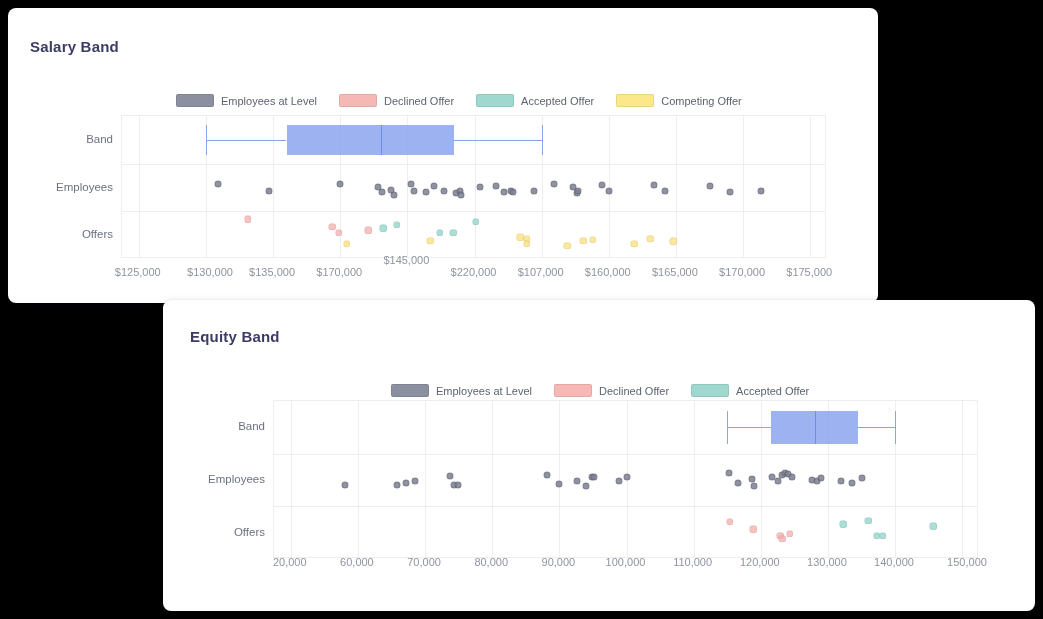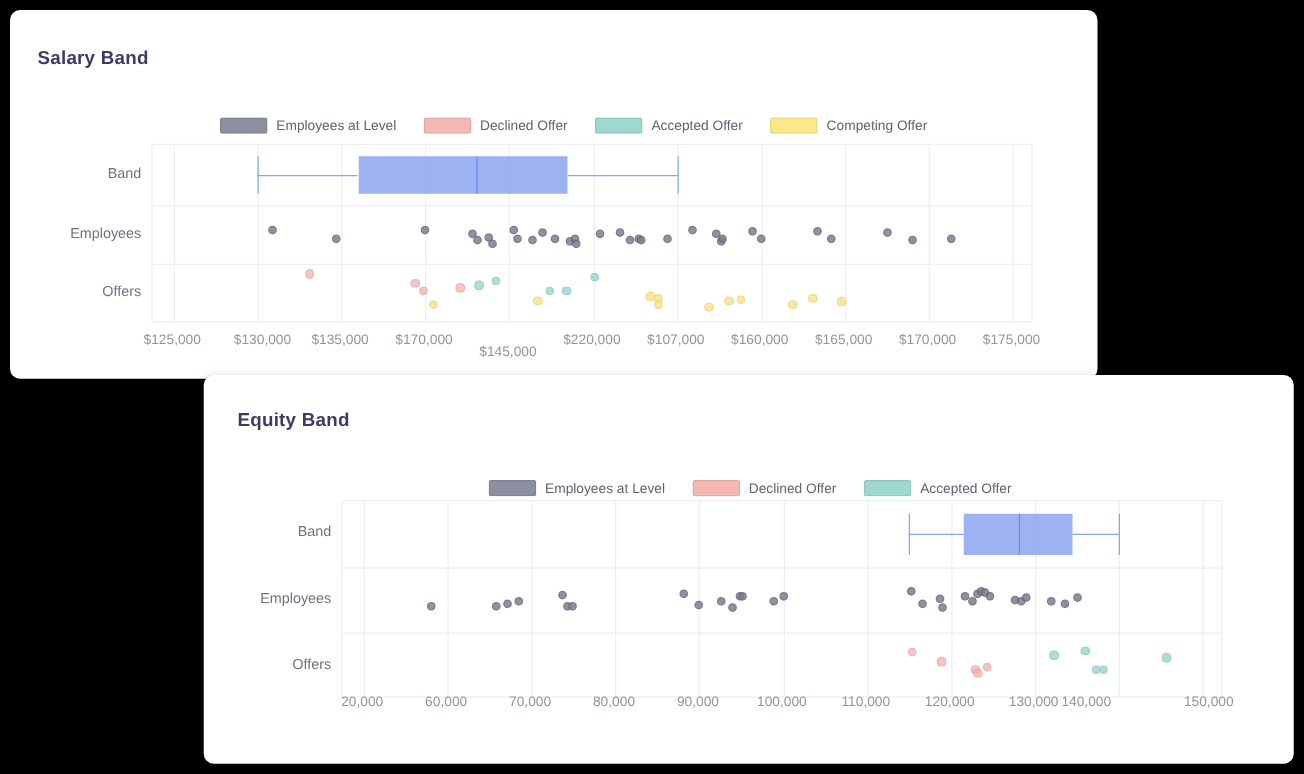--- a/index.html
+++ b/index.html
@@ -229,21 +229,21 @@
   <div id="ylabels-salary">
       <div class="ylabel" style="top: 130.952px; right: 765px; color: rgb(108, 114, 128);">Band</div>
       <div class="ylabel" style="top: 178.5px; right: 765px; color: rgb(108, 114, 128);">Employees</div>
       <div class="ylabel" style="top: 226.048px; right: 765px; color: rgb(108, 114, 128);">Offers</div>
     </div>
   <div id="xticks-salary">
       <div class="xtick" style="left: 129.786px; top: 258px; color: rgb(143, 148, 160);">$125,000</div>
       <div class="xtick" style="left: 202px; top: 258px; color: rgb(143, 148, 160);">$130,000</div>
       <div class="xtick" style="left: 264.071px; top: 258px; color: rgb(143, 148, 160);">$135,000</div>
       <div class="xtick" style="left: 331.214px; top: 258px; color: rgb(143, 148, 160);">$170,000</div>
-      <div class="xtick" style="left: 398.357px; top: 268px; color: rgb(143, 148, 160);">$145,000</div>
+      <div class="xtick" style="left: 398.357px; top: 246px; color: rgb(143, 148, 160);">$145,000</div>
       <div class="xtick" style="left: 465.5px; top: 258px; color: rgb(143, 148, 160);">$220,000</div>
       <div class="xtick" style="left: 532.643px; top: 258px; color: rgb(143, 148, 160);">$107,000</div>
       <div class="xtick" style="left: 599.786px; top: 258px; color: rgb(143, 148, 160);">$160,000</div>
       <div class="xtick" style="left: 666.929px; top: 258px; color: rgb(143, 148, 160);">$165,000</div>
       <div class="xtick" style="left: 734.071px; top: 258px; color: rgb(143, 148, 160);">$170,000</div>
       <div class="xtick" style="left: 801.214px; top: 258px; color: rgb(143, 148, 160);">$175,000</div>
     </div>
 </div>
 
 <div class="card" id="card-equity">
@@ -332,16 +332,16 @@
   <div id="xticks-equity">
       <div class="xtick" style="left: 126.786px; top: 256px; color: rgb(143, 148, 160);">20,000</div>
       <div class="xtick" style="left: 193.929px; top: 256px; color: rgb(143, 148, 160);">60,000</div>
       <div class="xtick" style="left: 261.071px; top: 256px; color: rgb(143, 148, 160);">70,000</div>
       <div class="xtick" style="left: 328.214px; top: 256px; color: rgb(143, 148, 160);">80,000</div>
       <div class="xtick" style="left: 395.357px; top: 256px; color: rgb(143, 148, 160);">90,000</div>
       <div class="xtick" style="left: 462.5px; top: 256px; color: rgb(143, 148, 160);">100,000</div>
       <div class="xtick" style="left: 529.643px; top: 256px; color: rgb(143, 148, 160);">110,000</div>
       <div class="xtick" style="left: 596.786px; top: 256px; color: rgb(143, 148, 160);">120,000</div>
       <div class="xtick" style="left: 663.929px; top: 256px; color: rgb(143, 148, 160);">130,000</div>
-      <div class="xtick" style="left: 706px; top: 256px; color: rgb(143, 148, 160);">140,000</div>
+      <div class="xtick" style="left: 731px; top: 256px; color: rgb(143, 148, 160);">140,000</div>
       <div class="xtick" style="left: 804px; top: 256px; color: rgb(143, 148, 160); text-align: right;">150,000</div>
     </div>
 </div>
 
 </body></html>

